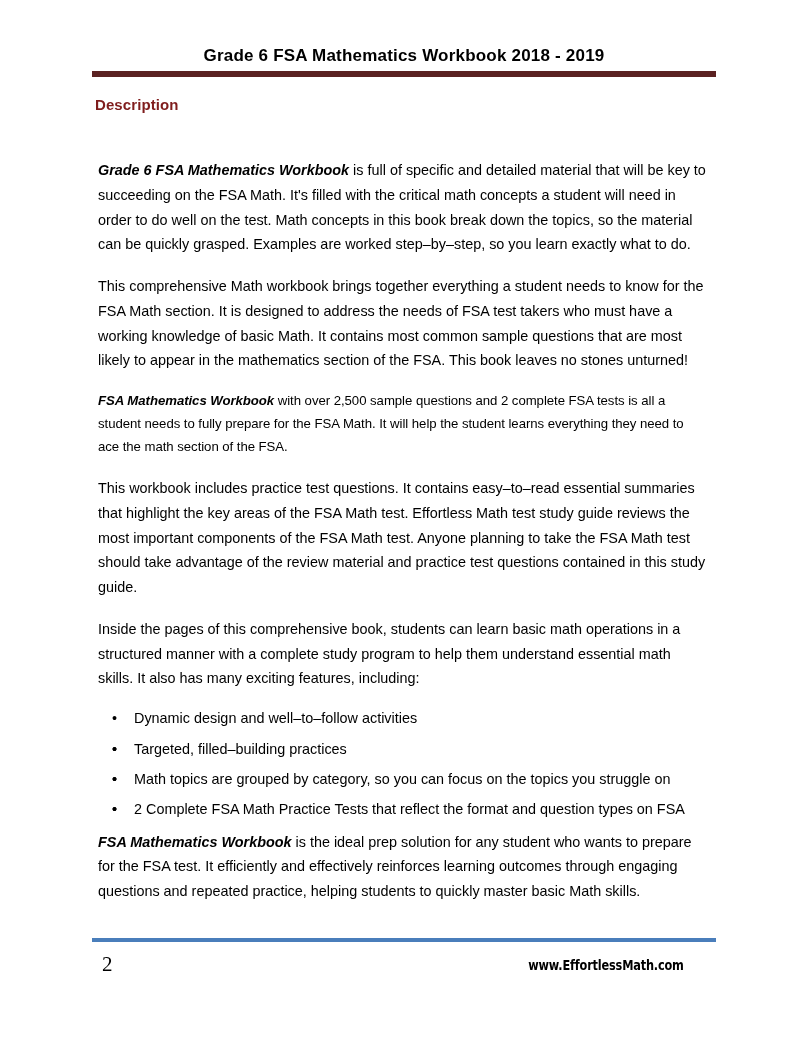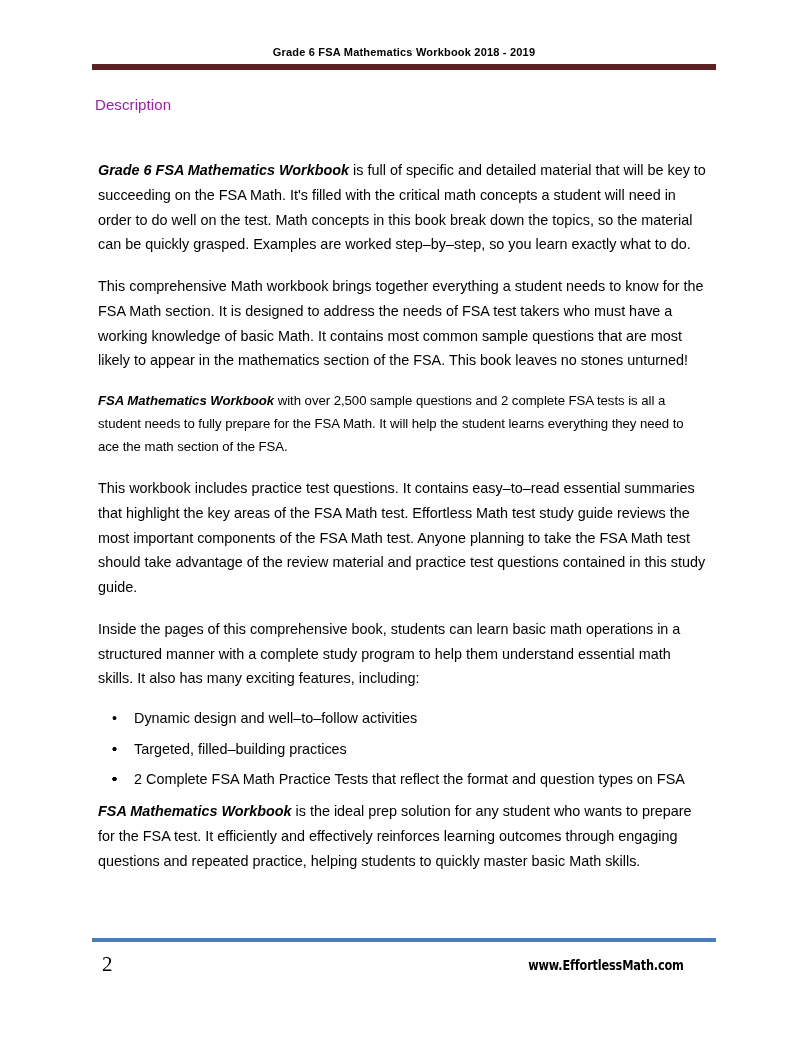--- a/index.html
+++ b/index.html
@@ -24,44 +24,44 @@
   }
 
   
   .page-header {
     position: absolute;
     left: 92px;
     top: 46px;
     width: 624px;
   }
   .header-title {
-    font-size: 11px;
+    font-size: 17px;
     font-weight: bold;
     text-align: center;
     letter-spacing: 0.2px;
     line-height: 1.2;
     color: #000000;
     white-space: nowrap;
   }
   .header-rule {
     margin-top: 5px;
     height: 6px;
     width: 100%;
     background: #5B2222;
   }
 
   
   .section-heading {
     position: absolute;
     left: 95px;
     top: 96px;
     font-size: 15px;
-    font-weight: normal;
+    font-weight: bold;
     letter-spacing: 0.1px;
-    color: #a21caf;
+    color: #7f1d1d;
   }
 
   
   .content {
     position: absolute;
     left: 95px;
     top: 158px;
     width: 613px;
   }
 
@@ -200,20 +200,21 @@
       </li>
       <li>
         <span class="bullet">•</span>
         <span>Targeted, filled–building practices</span>
       </li>
       <li>
         <span class="bullet">•</span>
       </li>
       <li>
         <span class="bullet">•</span>
+        <span>Math topics are grouped by category, so you can focus on the topics you struggle on</span>
       </li>
       <li>
         <span class="bullet">•</span>
       </li>
       <li>
         <span class="bullet">•</span>
         <span>2 Complete FSA Math Practice Tests that reflect the format and question types on FSA</span>
       </li>
     </ul>
 

